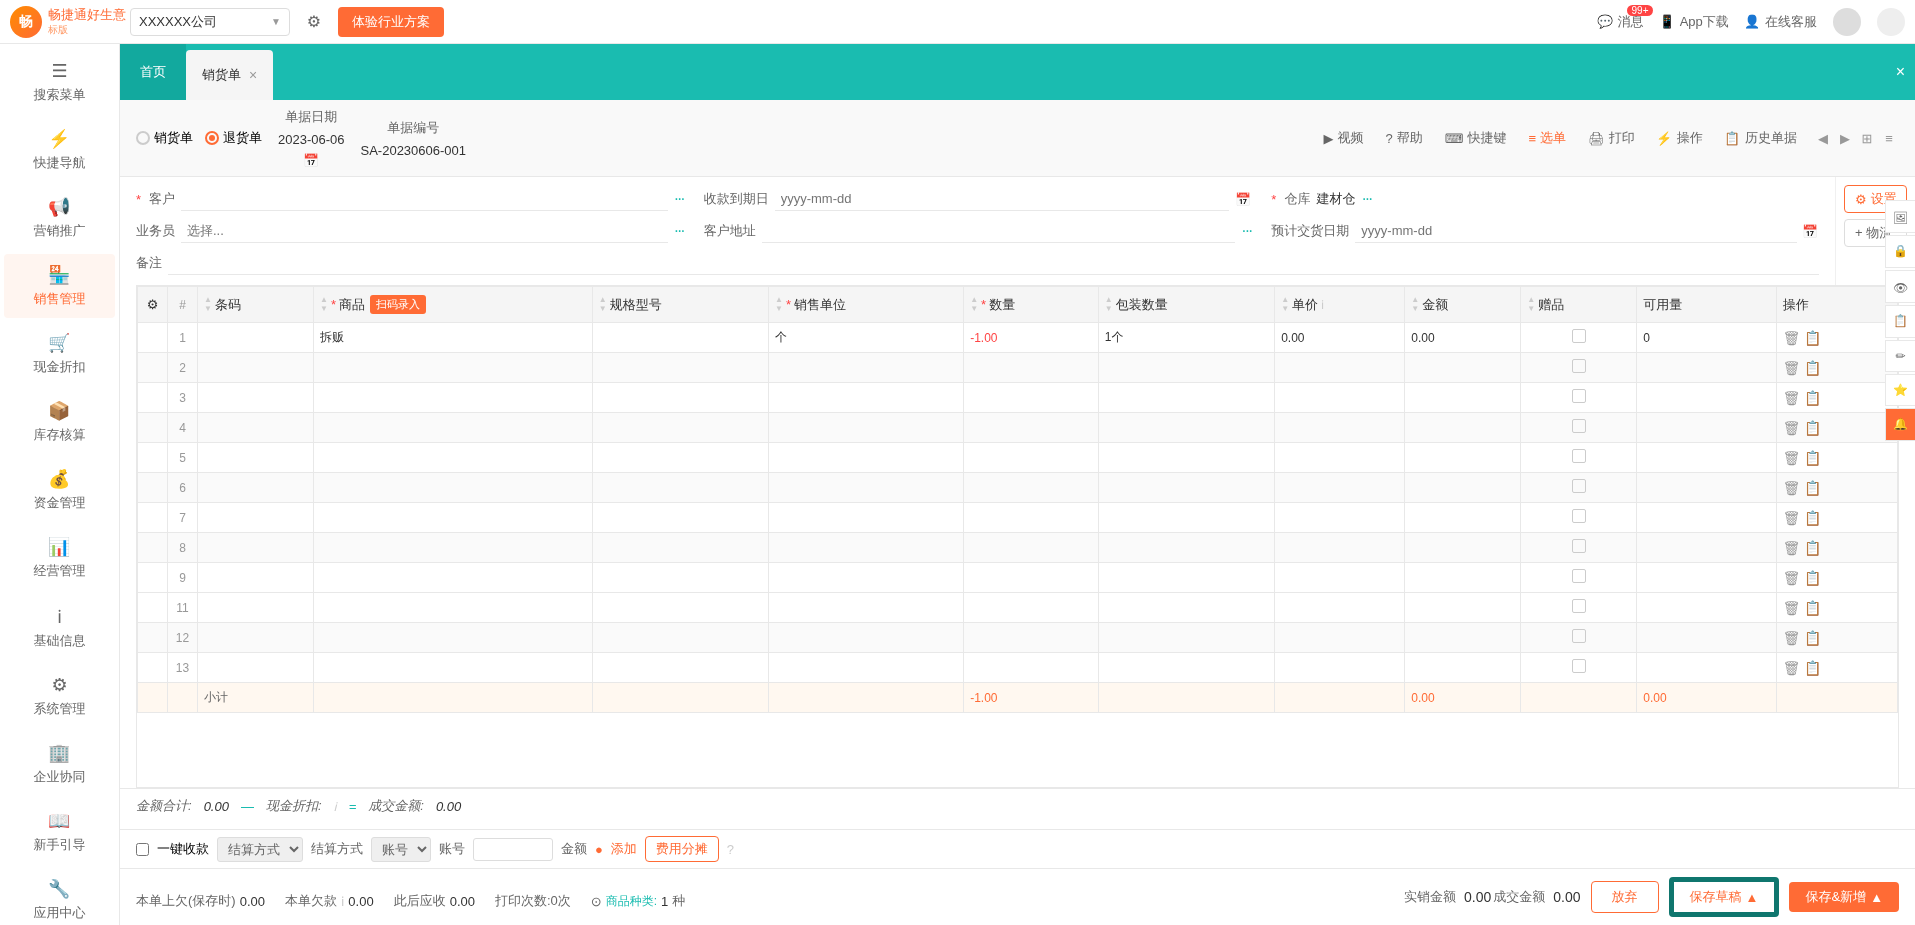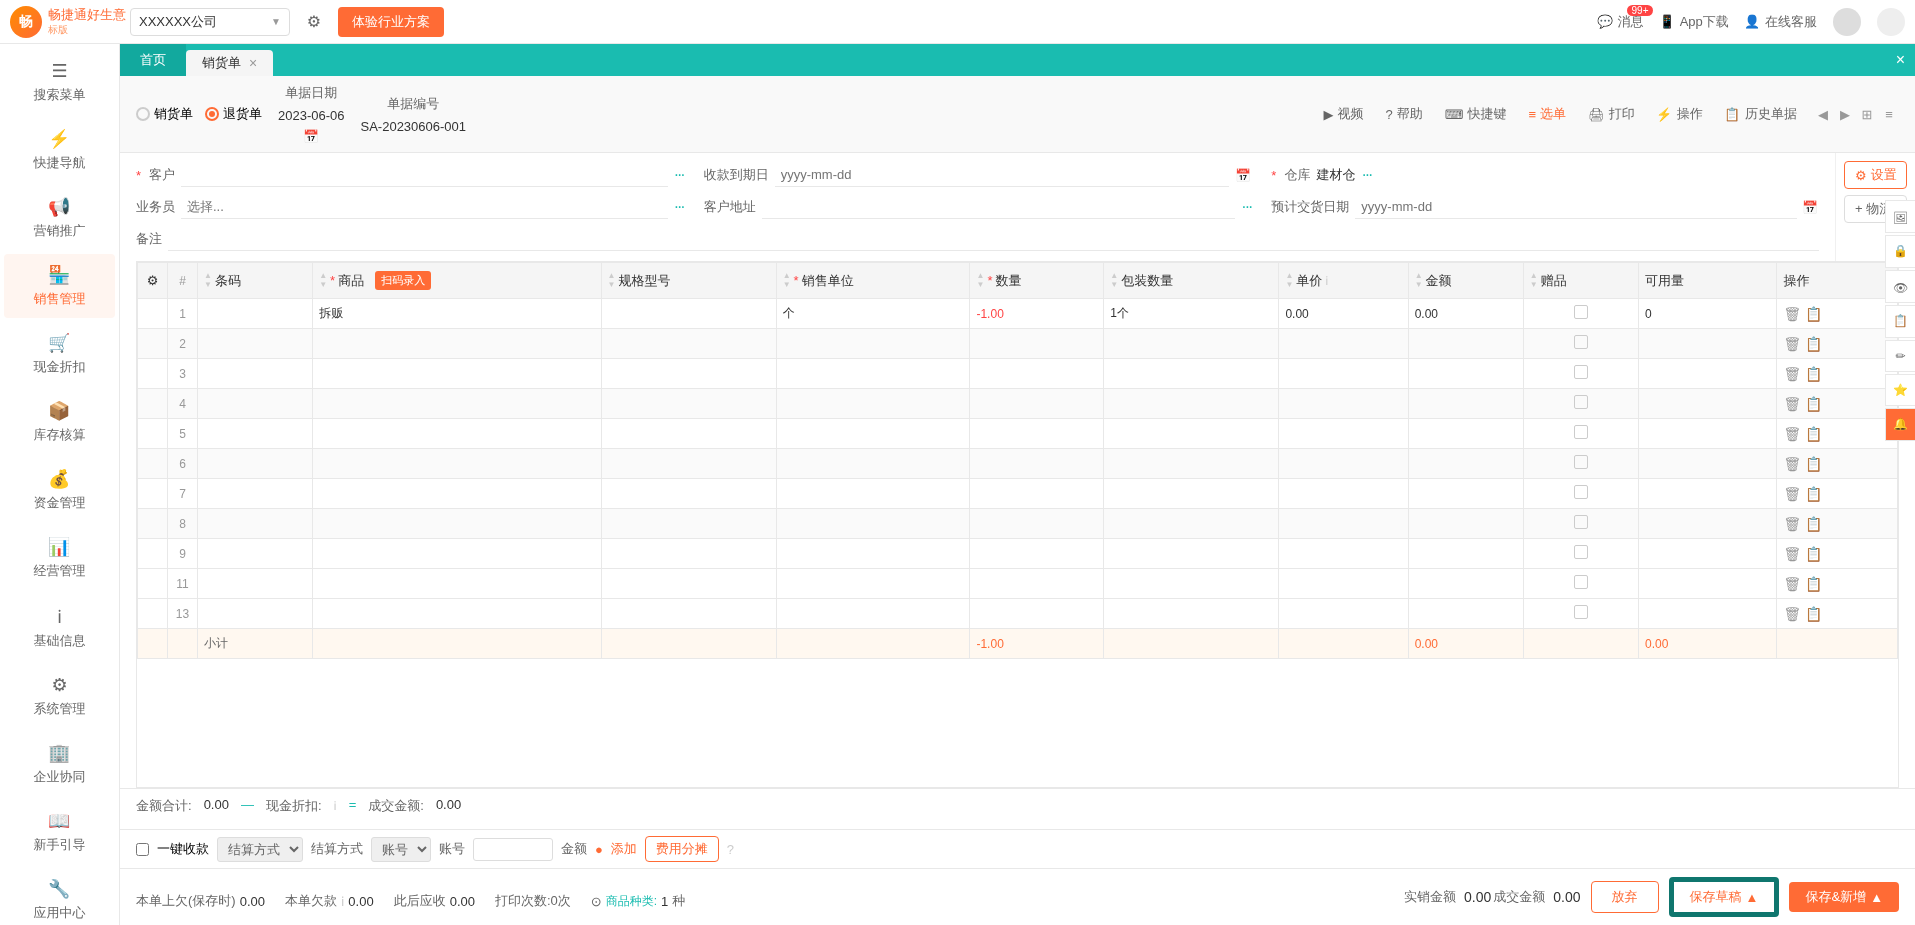--- a/index.html
+++ b/index.html
@@ -121,21 +121,21 @@
     .sidebar-item .icon { font-size: 18px; }
 
     
     .main-content { flex: 1; display: flex; flex-direction: column; overflow: hidden; }
     
     
     .tab-bar {
       background: #1abcb0;
       display: flex;
       align-items: center;
-      height: 32px;
+      height: 56px;
       padding: 0 0;
     }
     .tab-home {
       background: #12a99e;
       color: white;
       padding: 0 20px;
       height: 100%;
       display: flex;
       align-items: center;
       cursor: pointer;
@@ -283,21 +283,21 @@
     .th-settings { width: 30px; text-align: center; }
     .td-num { text-align: center; color: #999; }
     .scan-btn {
       background: #ff6b35;
       color: white;
       border: none;
       border-radius: 3px;
       padding: 2px 6px;
       cursor: pointer;
       font-size: 11px;
-      margin-left: 8px;
+      margin-left: 2px;
     }
     .th-content { display: flex; align-items: center; gap: 3px; }
     .th-sort { display: flex; flex-direction: column; gap: 1px; cursor: pointer; }
     .sort-arrow { font-size: 8px; color: #ccc; line-height: 1; }
     .required-star { color: #ff4444; }
     .red-text { color: #ff4444; }
     .subtotal-row { background: #fff8f0; font-weight: 500; }
     .subtotal-row td { color: #ff6b35; }
     .subtotal-label { color: #666 !important; }
     
@@ -312,23 +312,24 @@
     .action-btn { color: #999; cursor: pointer; font-size: 14px; }
 
     
     .bottom-bar {
       background: #fff;
       border-top: 1px solid #e8e8e8;
       padding: 8px 16px;
     }
     .bottom-top {
       display: flex;
-      align-items: flex-start;
+      align-items: center;
       gap: 12px;
       margin-bottom: 6px;
+      font-style: italic;
     }
     .amount-label { color: #666; }
     .amount-value { color: #333; font-weight: 500; }
     .dash { color: #1abcb0; }
     .equal { color: #1abcb0; }
     .deal-amount { color: #333; font-weight: 500; }
     .bottom-stat {
       display: flex;
       align-items: center;
       gap: 4px;
@@ -1000,20 +1001,40 @@
       <td></td>
       <td class="checkbox-cell"><span class="custom-checkbox"></span></td>
       <td></td>
       <td>
         <div class="action-btns">
           <span class="action-btn">🗑</span>
           <span class="action-btn">📋</span>
         </div>
       </td>
     </tr>
+              <tr style="background: rgb(250, 250, 250);">
+      <td class="td-num" style="text-align:center;"></td>
+      <td class="td-num">12</td>
+      <td></td>
+      <td></td>
+      <td></td>
+      <td></td>
+      <td class=""></td>
+      <td></td>
+      <td></td>
+      <td></td>
+      <td class="checkbox-cell"><span class="custom-checkbox"></span></td>
+      <td></td>
+      <td>
+        <div class="action-btns">
+          <span class="action-btn">🗑</span>
+          <span class="action-btn">📋</span>
+        </div>
+      </td>
+    </tr>
               <tr style="background: rgb(255, 255, 255);">
       <td class="td-num" style="text-align:center;"></td>
       <td class="td-num">13</td>
       <td></td>
       <td></td>
       <td></td>
       <td></td>
       <td class=""></td>
       <td></td>
       <td></td>

